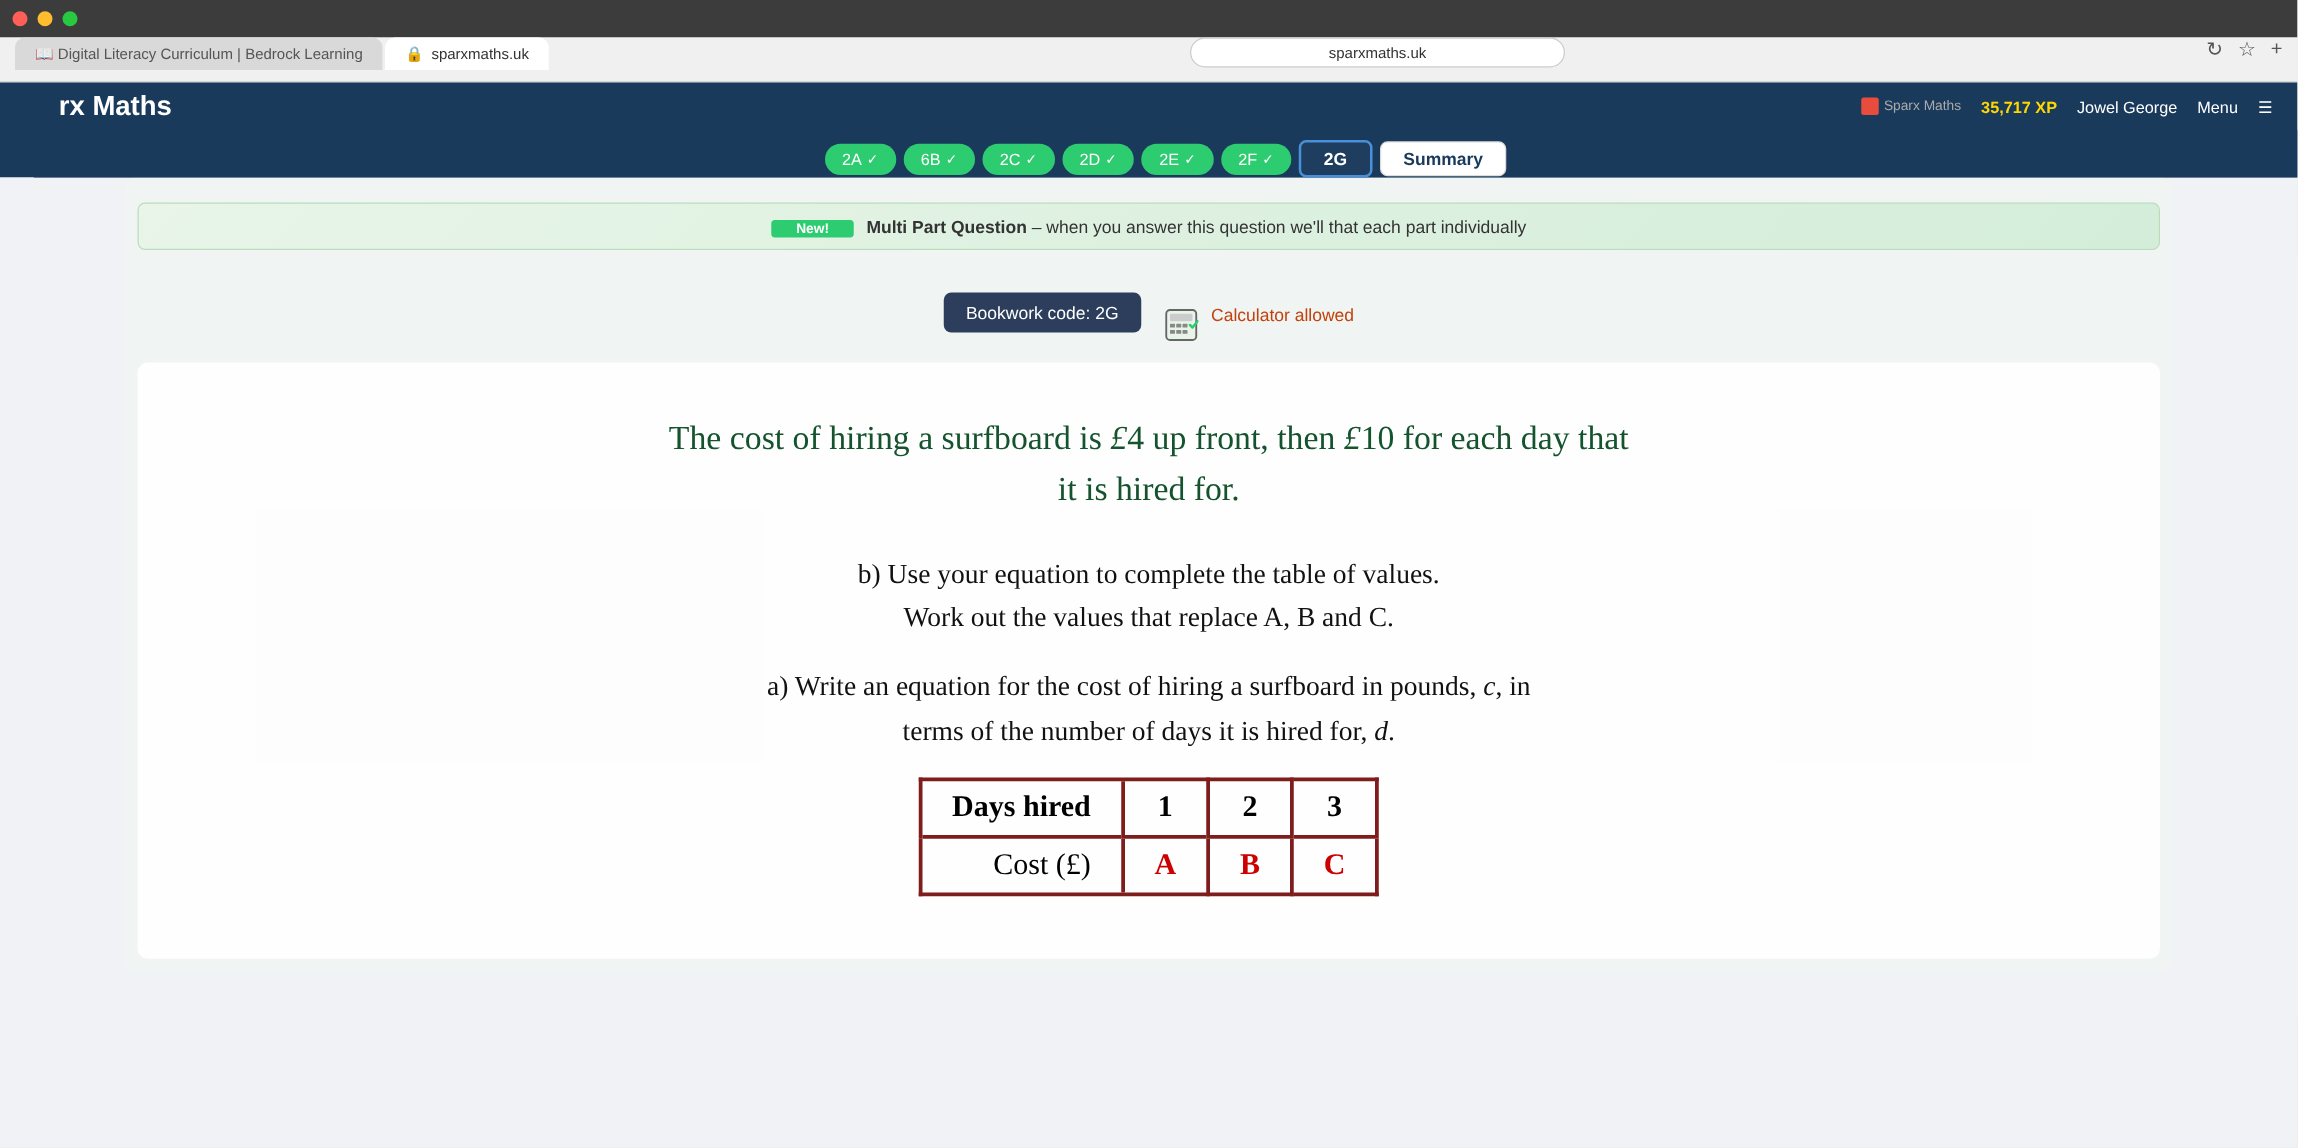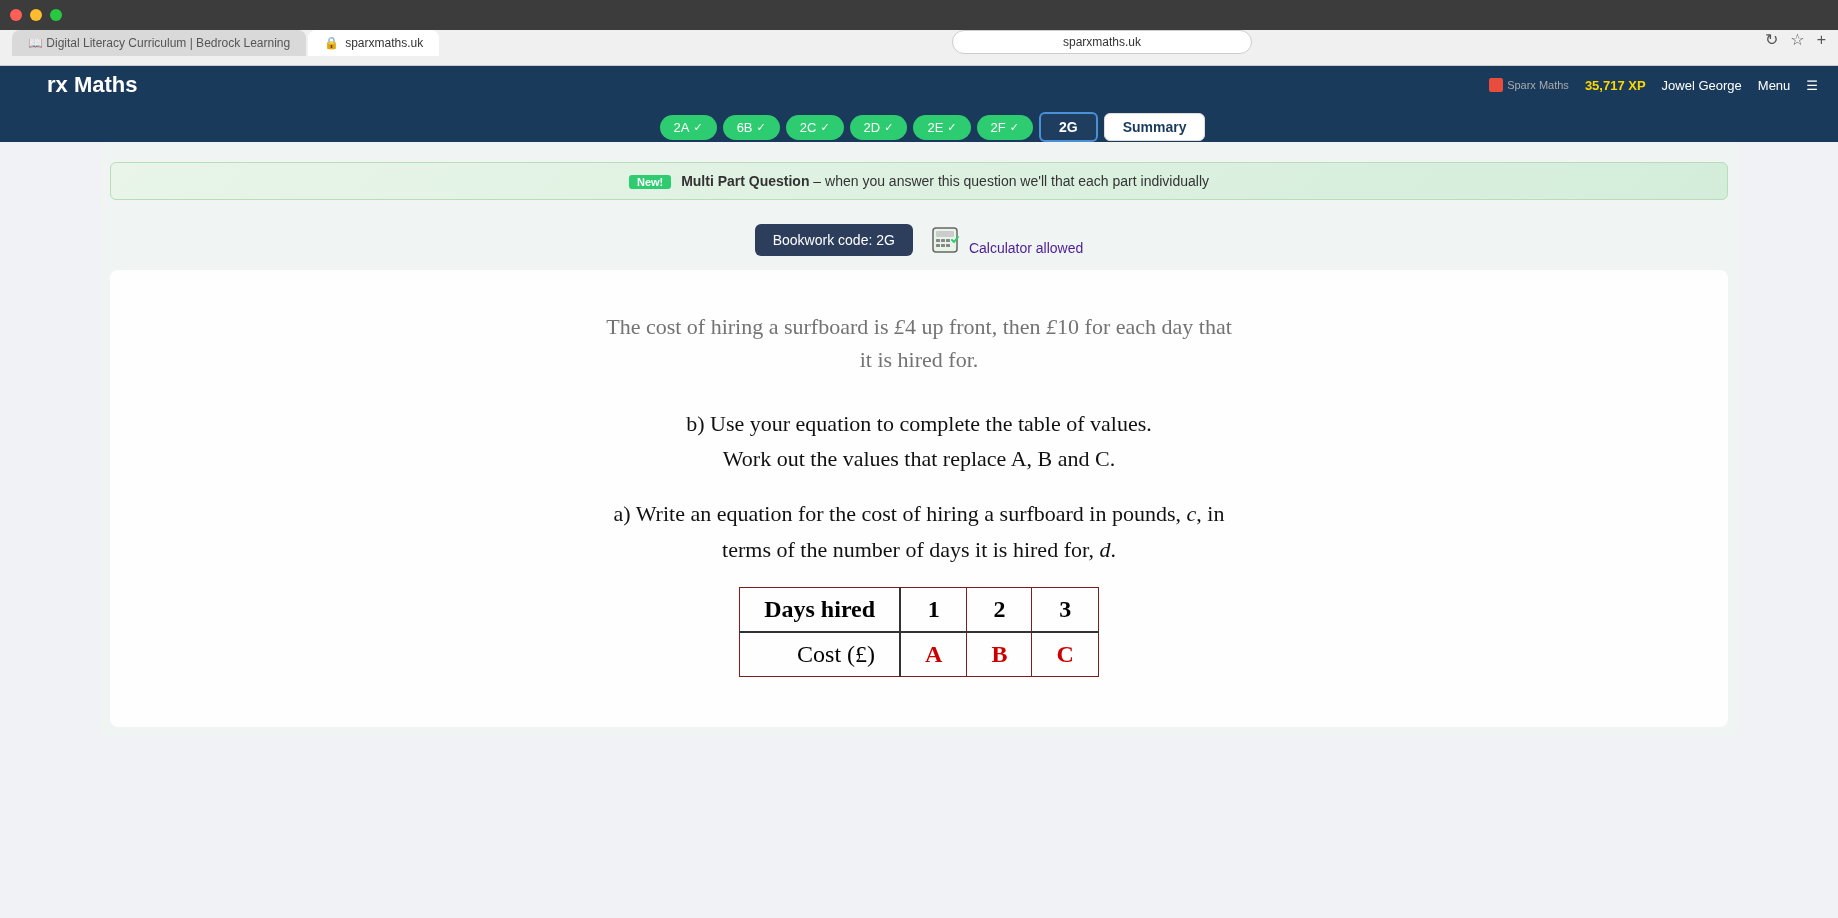--- a/index.html
+++ b/index.html
@@ -106,21 +106,21 @@
       padding: 10px 20px;
       text-align: center;
       margin: 10px 0;
       font-size: 14px;
       color: #333;
     }
     .new-tag {
       background: #2ecc71;
       color: #fff;
       border-radius: 3px;
-      padding: 1px 8px;
+      padding: 1px 20px;
       font-size: 11px;
       font-weight: 700;
       margin-right: 6px;
     }
     .bold-text { font-weight: 700; }
 
     
     .info-row {
       display: flex;
       justify-content: center;
@@ -131,46 +131,47 @@
     .bookwork-code {
       background: #2c3e5c;
       color: #fff;
       border-radius: 6px;
       padding: 8px 18px;
       font-size: 14px;
       font-weight: 500;
     }
     .calculator-allowed {
       display: flex;
-      align-items: flex-end;
+      align-items: flex-start;
       gap: 8px;
       font-size: 14px;
-      color: #4c1d95;
+      color: #c2410c;
+      margin-top: 20px;
     }
     .calc-icon {
       width: 32px;
       height: 32px;
       display: inline-flex;
       align-items: center;
       justify-content: center;
     }
 
     
     .question-container {
       background: rgba(255,255,255,0.85);
       border-radius: 8px;
       padding: 20px 30px 30px;
       margin: 0;
     }
 
     .question-text-main {
-      font-size: 22px;
+      font-size: 27px;
       text-align: center;
       line-height: 1.5;
-      color: #737373;
+      color: #14532d;
       margin: 20px 0 30px;
       font-family: Georgia, 'Times New Roman', serif;
     }
 
     .question-part {
       font-size: 22px;
       text-align: center;
       color: #111;
       margin: 20px 0;
       line-height: 1.6;
@@ -183,21 +184,21 @@
       justify-content: center;
       margin: 20px 0;
     }
     .values-table {
       border-collapse: collapse;
       font-size: 24px;
       font-family: Georgia, 'Times New Roman', serif;
     }
     .values-table td {
       padding: 8px 24px;
-      border: 1px solid #7f1d1d;
+      border: 3px solid #7f1d1d;
       text-align: center;
     }
     .values-table .header-cell {
       font-weight: 600;
       border-bottom: 2px solid #333;
     }
     .values-table .red-cell {
       color: #cc0000;
       font-weight: 600;
     }

